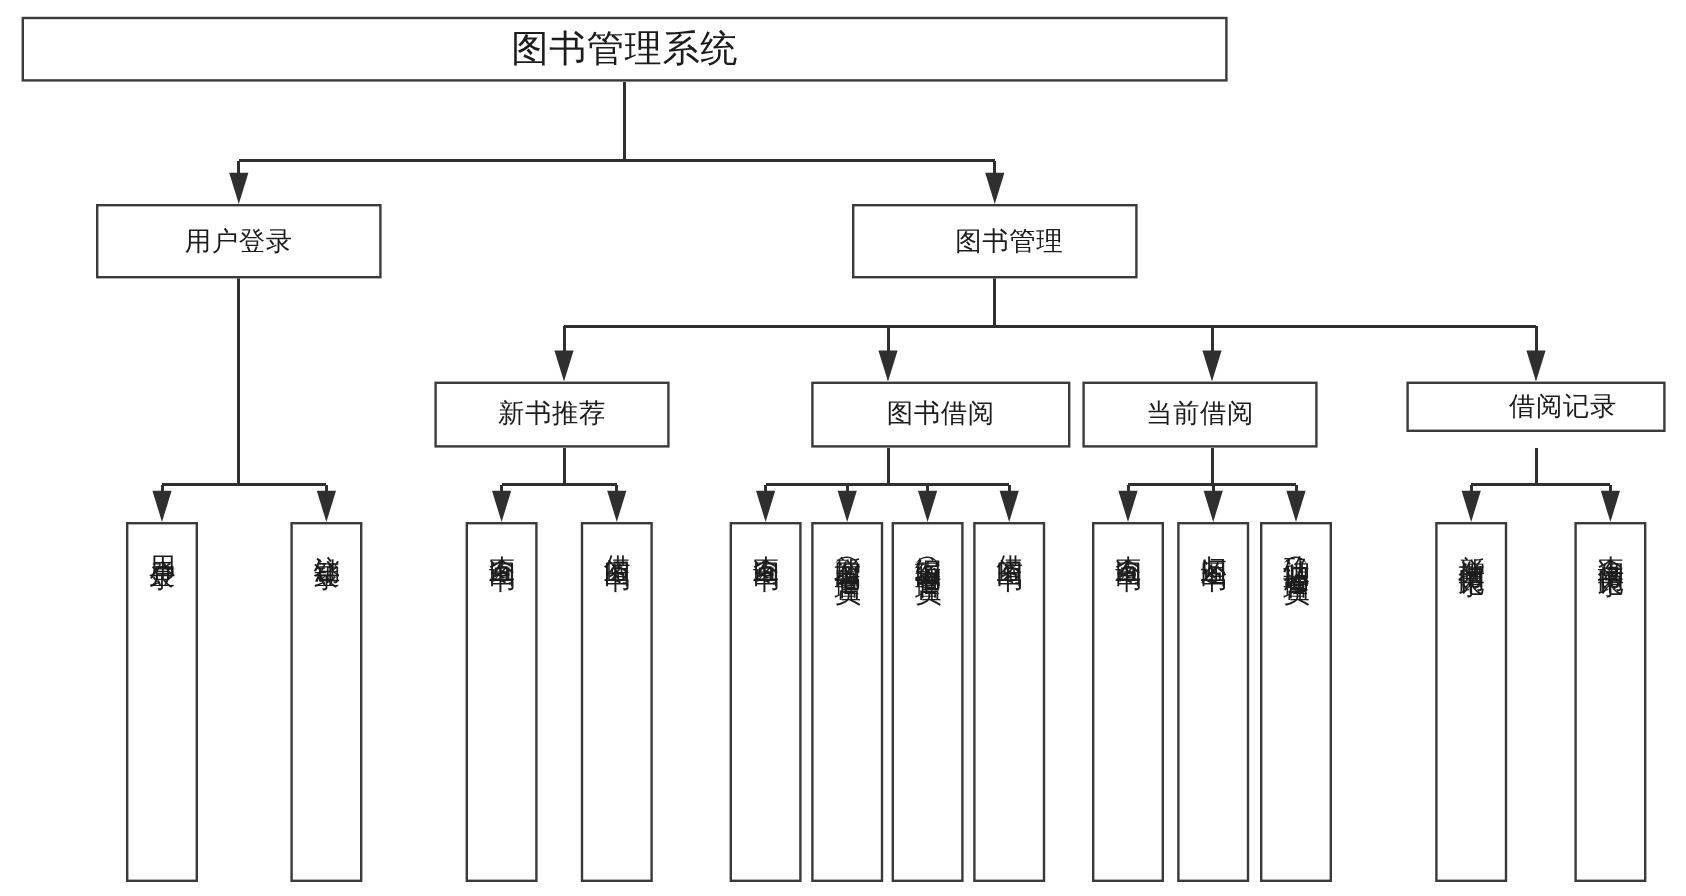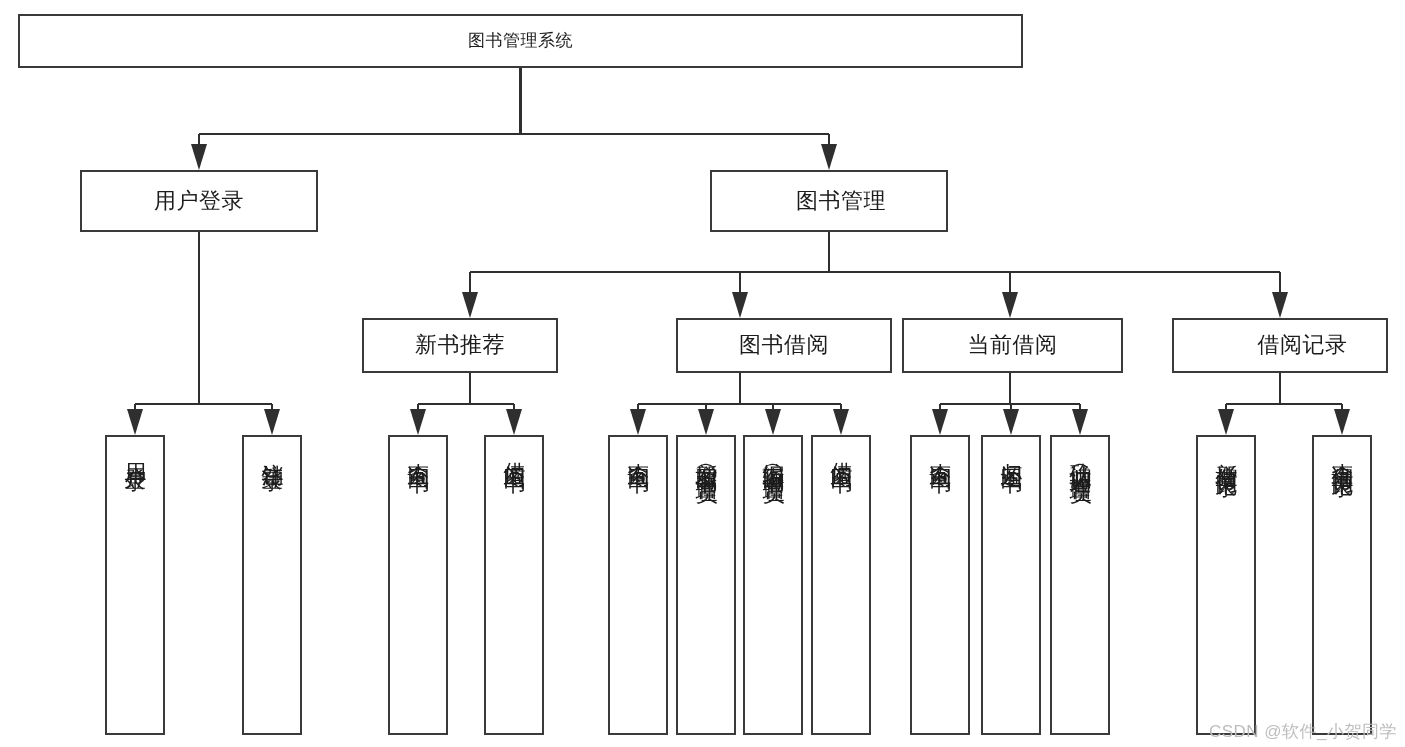--- a/index.html
+++ b/index.html
@@ -49,21 +49,21 @@
     align-items: flex-start;
     justify-content: center;
   }
   .node.vertical .node-label {
     writing-mode: vertical-rl;
     text-orientation: upright;
     font-size: 22px;
     letter-spacing: 3px;
     margin-top: 8px;
   }
-  .node.root .node-label { font-size: 17px; }
+  .node.root .node-label { font-size: 31px; }
   .watermark {
     position: absolute;
     right: 8px;
     bottom: 4px;
     font-size: 17px;
     color: #bdbdbd;
     white-space: nowrap;
     letter-spacing: 0.5px;
     user-select: none;
   }
@@ -135,24 +135,24 @@
       </div>
       <div class="node horizontal" style="left: 710px; top: 170px; width: 238px; height: 62px; padding-left: 24px;">
         <span class="node-label">图书管理</span>
       </div>
       <div class="node horizontal" style="left: 362px; top: 318px; width: 196px; height: 55px;">
         <span class="node-label">新书推荐</span>
       </div>
       <div class="node horizontal" style="left: 632px; top: 318px; width: 216px; height: 55px; margin-left: 44px;">
         <span class="node-label">图书借阅</span>
       </div>
-      <div class="node horizontal" style="left: 902px; top: 318px; width: 221px; height: 55px;">
+      <div class="node horizontal" style="left: 902px; top: 318px; width: 196px; height: 55px;">
         <span class="node-label">当前借阅</span>
       </div>
-      <div class="node horizontal" style="left: 1172px; top: 318px; width: 216px; height: 55px; padding-left: 45px;">
+      <div class="node horizontal" style="left: 1172px; top: 318px; width: 216px; height: 42px; padding-left: 45px;">
         <span class="node-label">借阅记录</span>
       </div>
       <div class="node vertical" style="left: 105px; top: 435px; width: 60px; height: 300px;">
         <span class="node-label">用户登录</span>
       </div>
       <div class="node vertical" style="left: 242px; top: 435px; width: 60px; height: 300px;">
         <span class="node-label">注销登录</span>
       </div>
       <div class="node vertical" style="left: 388px; top: 435px; width: 60px; height: 300px;">
         <span class="node-label">查询图书</span>
@@ -181,14 +181,13 @@
       <div class="node vertical" style="left: 1050px; top: 435px; width: 60px; height: 300px;">
         <span class="node-label">确认归还（管理员）</span>
       </div>
       <div class="node vertical" style="left: 1196px; top: 435px; width: 60px; height: 300px;">
         <span class="node-label">新增借阅记录</span>
       </div>
       <div class="node vertical" style="left: 1312px; top: 435px; width: 60px; height: 300px;">
         <span class="node-label">查询借阅记录</span>
       </div>
     </div>
-  <div class="watermark">CSDN @软件_小贺同学</div>
 </div>
 
 </body></html>

